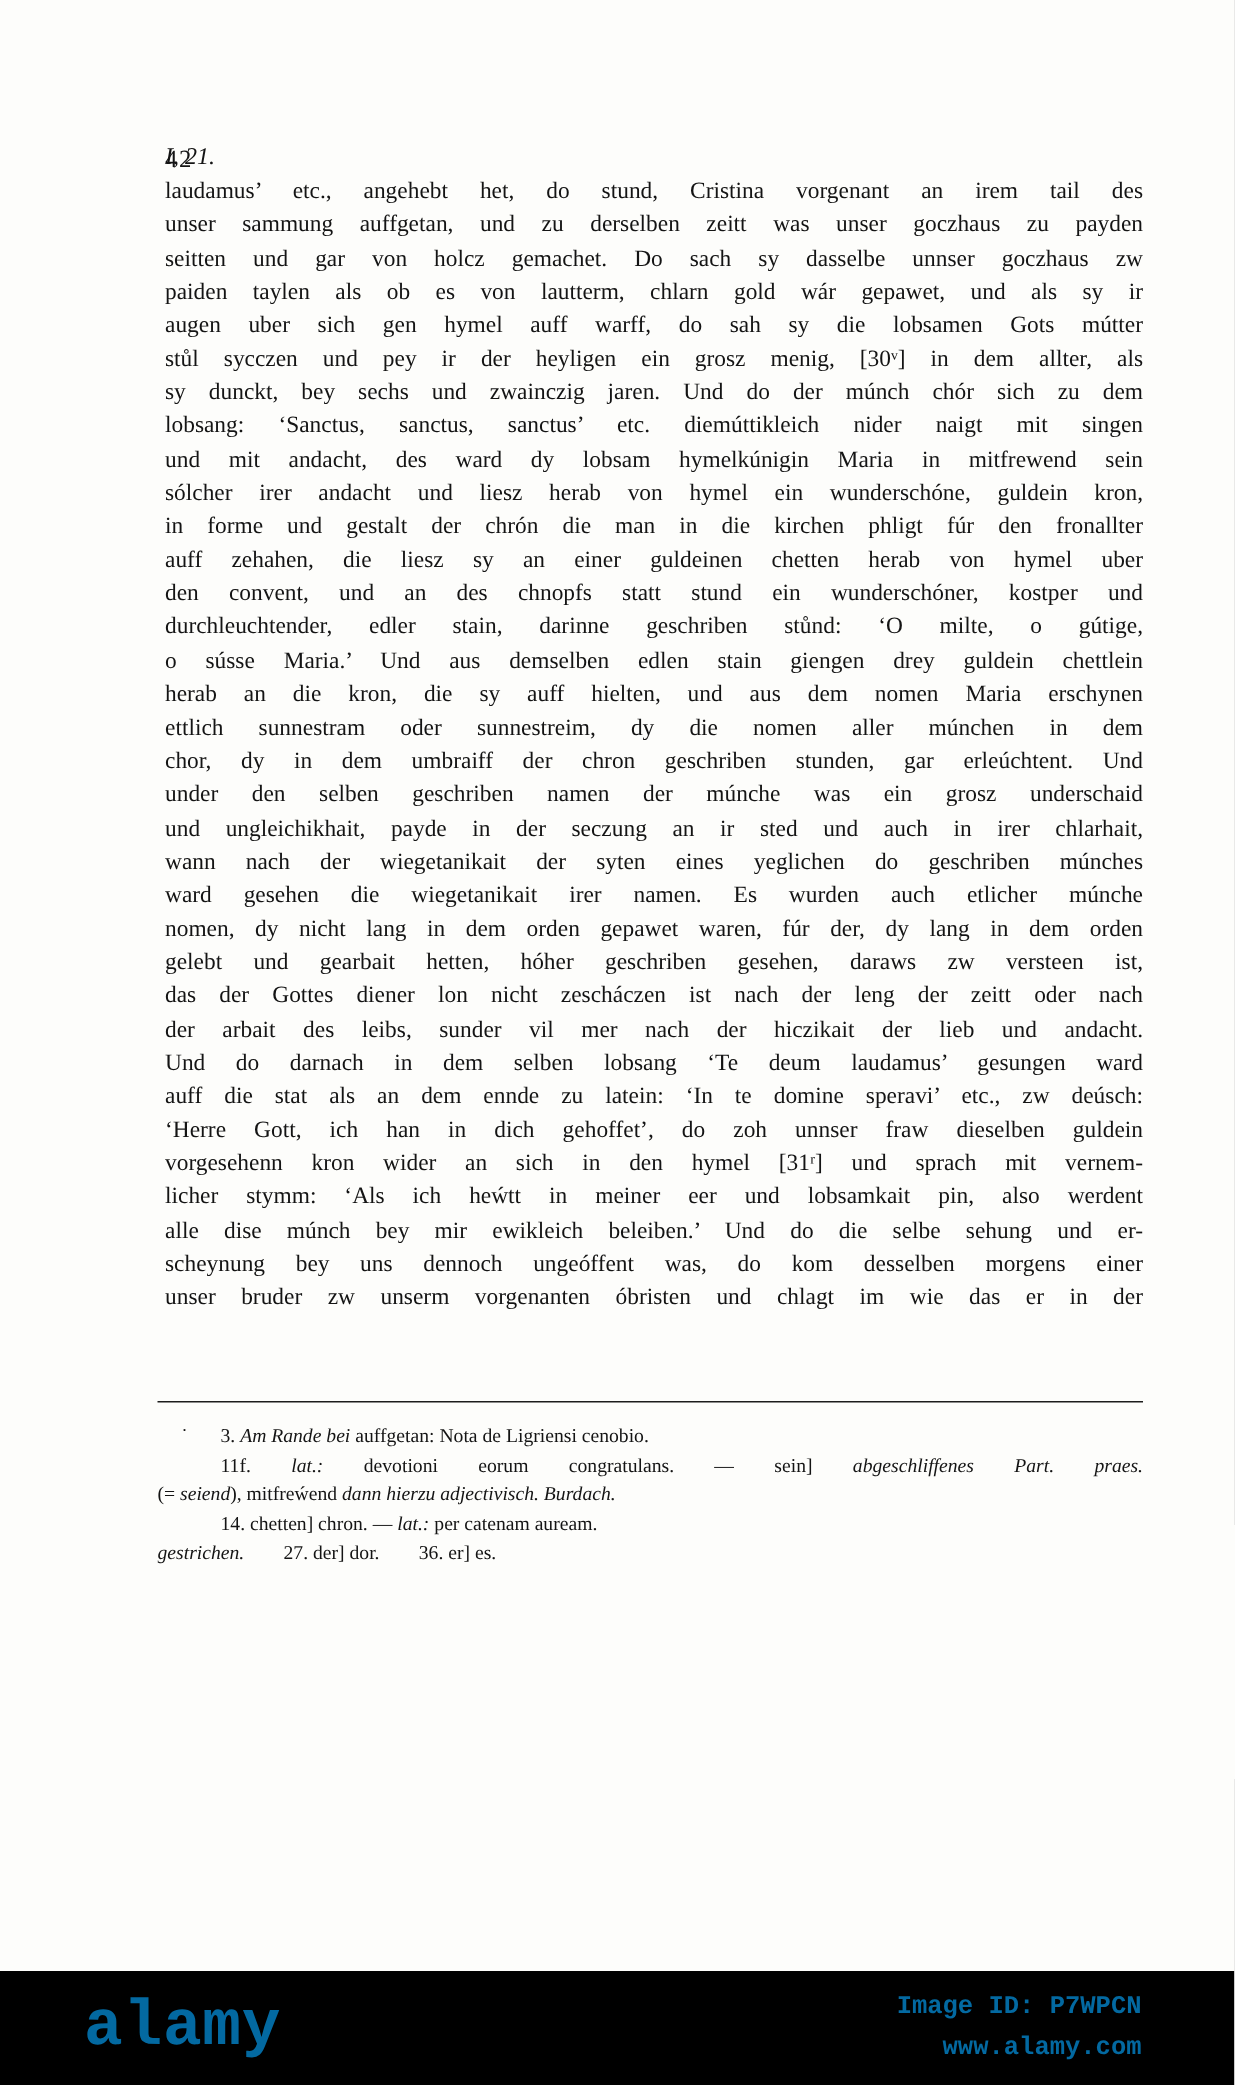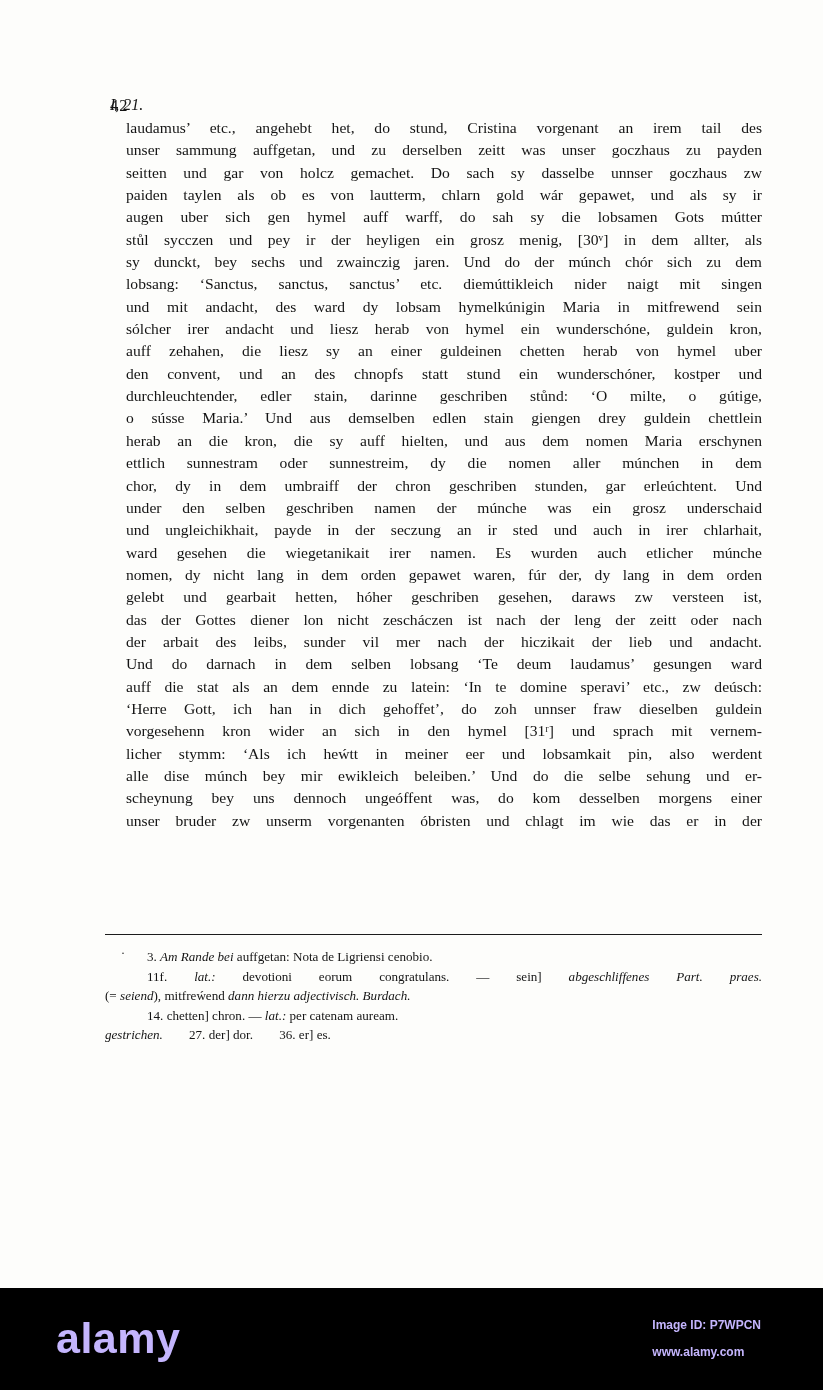--- a/index.html
+++ b/index.html
@@ -8,42 +8,42 @@
     position:relative; width:823px; height:1390px;
     background:#fdfdfb; overflow:hidden;
     font-family:"Liberation Serif", serif; color:#141414;
   }
   .header { position:absolute; top:76px; left:110px; width:652px; height:22px;margin-top:20px; }
   .page-num { position:absolute; left:0; top:0; font-size:16.5px; letter-spacing:1px; }
   .running-head { display:block; text-align:left; font-style:italic; font-size:16px; }
 
   .body-text { position:absolute; top:117px; left:110px; width:652px; }
   .line { position:relative; height:22.35px; overflow:hidden; font-size:15.6px; }
-  .line-text { display:block; line-height:22.35px; text-align:justify; text-align-last:justify;margin-left:16px; }
+  .line-text { display:block; line-height:22.35px; text-align:justify; text-align-last:justify; }
 
   .footnote-rule { position:absolute; top:934px; left:105px; width:657px; border-top:1.6px solid #1c1c1c; }
 
   .footnotes { position:absolute; top:947px; left:105px; width:657px; font-size:13.1px; }
   .fn-line { position:relative; height:19.6px; line-height:19.6px; overflow:hidden; }
   .fn-line.indent { padding-left:42px; }
   .fn-line.full { text-align:justify; text-align-last:justify; }
   .fn-line .it { font-style:italic; }
   .fn-marker { position:absolute; left:16px; top:-3px; font-size:12px; }
 
   .alamy-bar {
-    position:absolute; left:0; right:0; bottom:0; height:102px;
-    background:#000; color:#c4b5fd; font-family:Liberation Sans, sans-serif;
+    position:absolute; left:0; right:0; bottom:0; height:76px;
+    background:#000; color:#0369a1; font-family:Liberation Mono, monospace;
   }
   .alamy-logo {
     position:absolute; left:56px; top:50%; transform:translateY(-52%);
     font-size:43px; font-weight:bold; letter-spacing:0.5px;
   }
   .alamy-meta {
     position:absolute; right:62px; top:50%; transform:translateY(-50%);
-    text-align:left; font-size:12px; line-height:27px; font-weight:bold;
+    text-align:right; font-size:17px; line-height:27px; font-weight:bold;
   }
 </style>
 </head>
 <body>
 
 <div class="page">
 
   <div class="header">
     <span class="page-num">42</span>
     <span class="running-head">I, 21.</span>
@@ -74,20 +74,23 @@
       <div class="line">
         <span class="line-text">lobsang: ‘Sanctus, sanctus, sanctus’ etc. diemúttikleich nider naigt mit singen</span>
       </div>
       <div class="line">
         <span class="line-text">und mit andacht, des ward dy lobsam hymelkúnigin Maria in mitfrewend sein</span>
       </div>
       <div class="line">
         <span class="line-text">sólcher irer andacht und liesz herab von hymel ein wunderschóne, guldein kron,</span>
       </div>
       <div class="line">
+        <span class="line-text">in forme und gestalt der chrón die man in die kirchen phligt fúr den fronallter</span>
+      </div>
+      <div class="line">
         <span class="line-text">auff zehahen, die liesz sy an einer guldeinen chetten herab von hymel uber</span>
       </div>
       <div class="line">
         <span class="line-text">den convent, und an des chnopfs statt stund ein wunderschóner, kostper und</span>
       </div>
       <div class="line">
         <span class="line-text">durchleuchtender, edler stain, darinne geschriben stůnd: ‘O milte, o gútige,</span>
       </div>
       <div class="line">
         <span class="line-text">o sússe Maria.’ Und aus demselben edlen stain giengen drey guldein chettlein</span>
@@ -99,20 +102,23 @@
         <span class="line-text">ettlich sunnestram oder sunnestreim, dy die nomen aller múnchen in dem</span>
       </div>
       <div class="line">
         <span class="line-text">chor, dy in dem umbraiff der chron geschriben stunden, gar erleúchtent. Und</span>
       </div>
       <div class="line">
         <span class="line-text">under den selben geschriben namen der múnche was ein grosz underschaid</span>
       </div>
       <div class="line">
         <span class="line-text">und ungleichikhait, payde in der seczung an ir sted und auch in irer chlarhait,</span>
+      </div>
+      <div class="line">
+        <span class="line-text">wann nach der wiegetanikait der syten eines yeglichen do geschriben múnches</span>
       </div>
       <div class="line">
         <span class="line-text">ward gesehen die wiegetanikait irer namen. Es wurden auch etlicher múnche</span>
       </div>
       <div class="line">
         <span class="line-text">nomen, dy nicht lang in dem orden gepawet waren, fúr der, dy lang in dem orden</span>
       </div>
       <div class="line">
         <span class="line-text">gelebt und gearbait hetten, hóher geschriben gesehen, daraws zw versteen ist,</span>
       </div>

